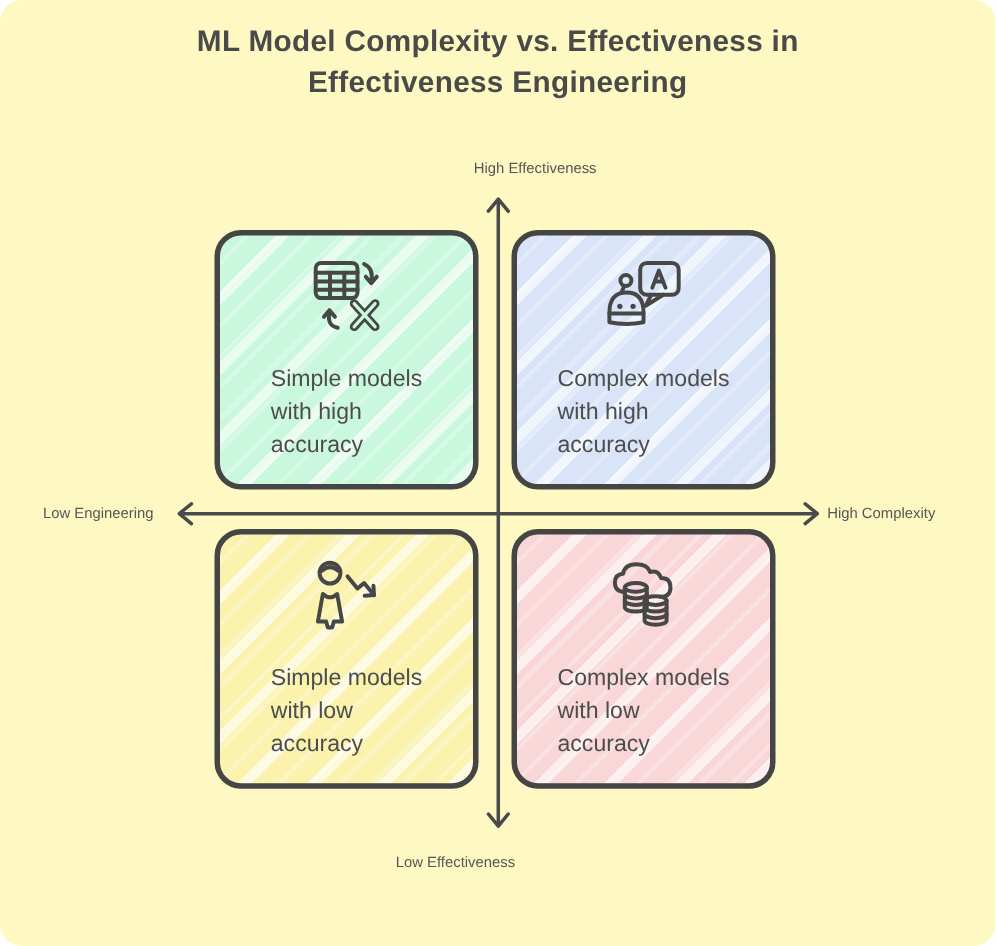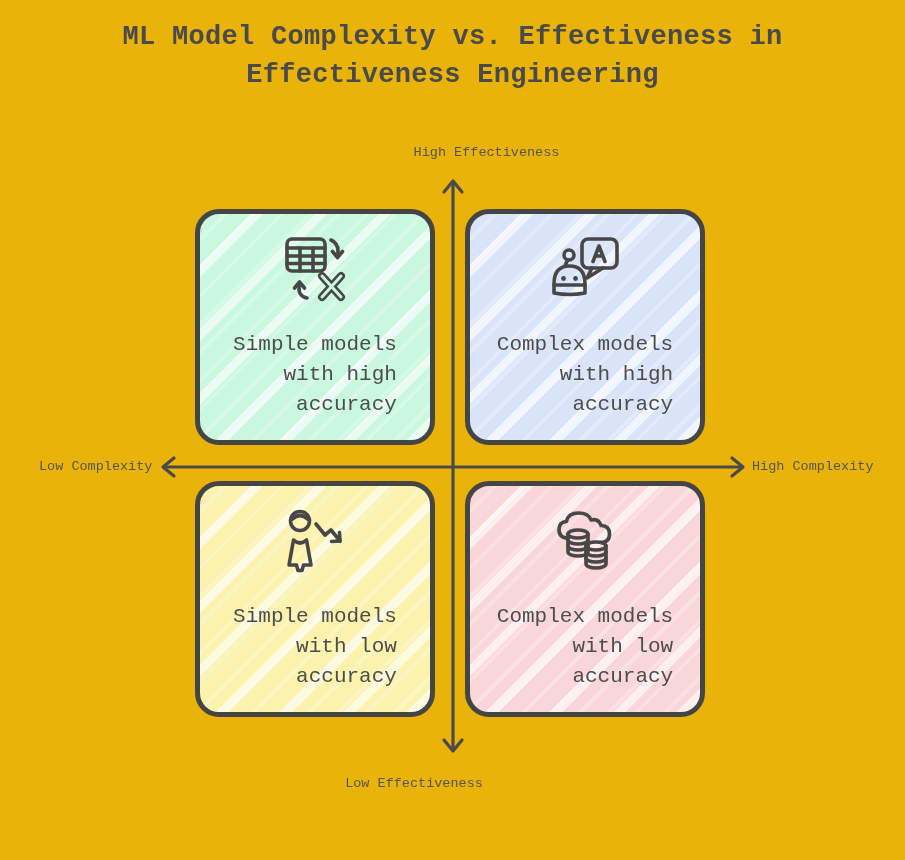--- a/index.html
+++ b/index.html
@@ -1,18 +1,18 @@
 <!DOCTYPE html>
 <html><head>
 <meta charset="utf-8">
 <style>
   html,body { margin:0; padding:0; background:#ffffff; }
   .canvas {
-    position:relative; width:905px; height:860px; background:#eab308;
-    font-family:Liberation Mono, monospace; overflow:hidden;
+    position:relative; width:905px; height:860px; background:#fef9c3;
+    font-family:Liberation Sans, sans-serif; overflow:hidden;border-radius:20px;
   }
   .title {
     position:absolute; top:18px; left:0; width:100%;
     text-align:center; font-size:27px; font-weight:bold;
     color:#4a4a4a; line-height:38px; letter-spacing:0.3px;
   }
   .axis-label {
     position:absolute; font-size:13.5px; color:#565656; white-space:nowrap;
   }
   .axis-label.top    { top:145px; left:0; width:905px; text-align:center;margin-left:34px; }
@@ -40,37 +40,37 @@
   .q-bl { left:195px; top:481px; background-color:#faf2ad; }
   .q-br { left:465px; top:481px; background-color:#f9d6d7; }
 
   .icon-wrap { margin-top:16px; height:78px; display:flex; align-items:center; justify-content:center; }
   svg.icon { stroke:#474747; fill:none; stroke-width:3.6; stroke-linecap:round; stroke-linejoin:round; }
   svg.icon .fill-dot { fill:#474747; stroke:none; }
   svg.icon .thick { stroke-width:8; }
   svg.icon .inner-green { stroke:#c9f8de; stroke-width:3; }
 
   .quad-text {
-    margin-top:22px; text-align:right; font-size:21px;
+    margin-top:22px; text-align:left; font-size:21px;
     color:#4d4d4d; line-height:30px;
   }
 </style>
 </head>
 <body>
 
 <div class="canvas">
 
   <div class="title">
     <div>ML Model Complexity vs. Effectiveness in</div>
     <div>Effectiveness Engineering</div>
   </div>
 
   <div class="axis-label top">High Effectiveness</div>
   <div class="axis-label bottom">Low Effectiveness</div>
-  <div class="axis-label left">Low Complexity</div>
+  <div class="axis-label left">Low Engineering</div>
   <div class="axis-label right">High Complexity</div>
 
   <svg class="axes-svg" viewBox="0 0 905 860" width="905" height="860">
     <path d="M 453 184 L 453 748"></path>
     <path d="M 444 192 L 453 181 L 462 192"></path>
     <path d="M 444 740 L 453 751 L 462 740"></path>
     <path d="M 166 467 L 740 467"></path>
     <path d="M 174 458 L 163 467 L 174 476"></path>
     <path d="M 732 458 L 743 467 L 732 476"></path>
   </svg>

